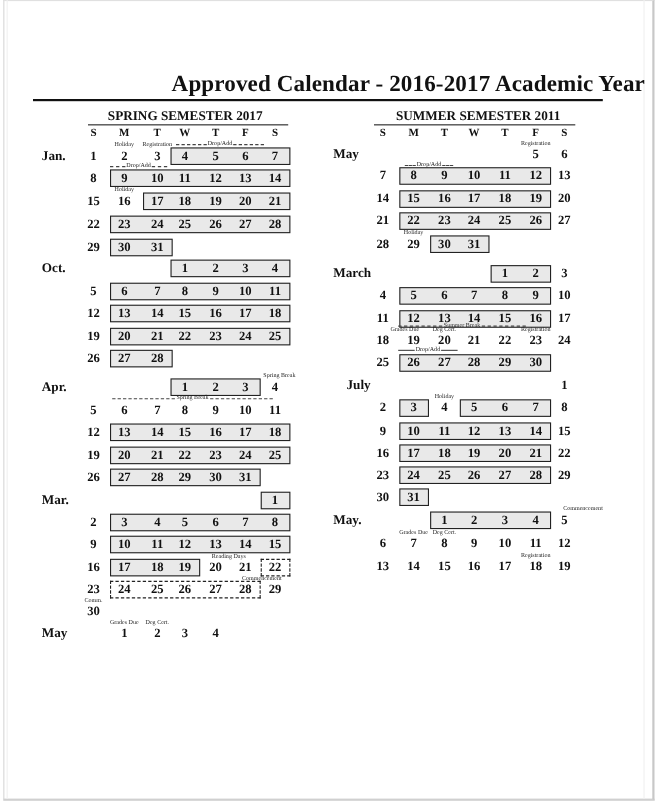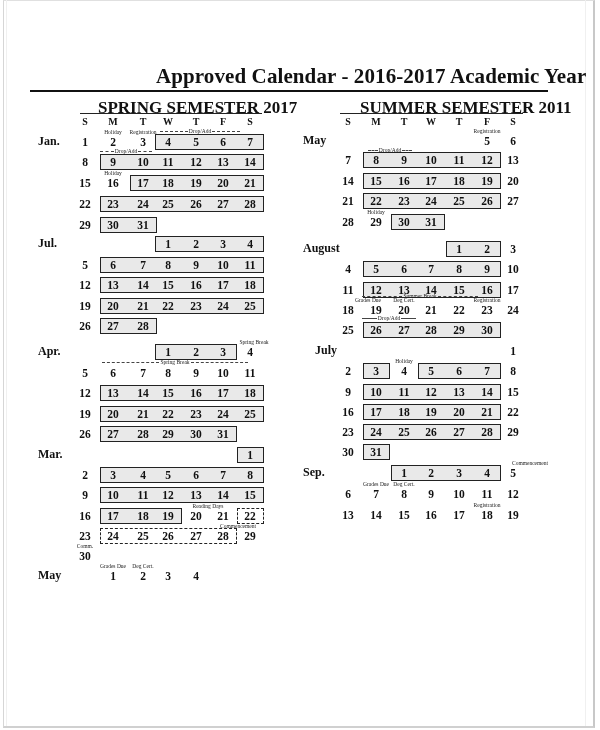--- a/index.html
+++ b/index.html
@@ -7,21 +7,21 @@
          font-family: "Liberation Serif", "DejaVu Serif", serif; color: #111; }
   .page-frame { position: absolute; left: 3px; top: 0; width: 592px; height: 728px;
                 border-left: 1px solid #d6d6d6; border-right: 2px solid #c8c8c8;
                 border-bottom: 2px solid #d0d0d0; border-top: 1px solid #e0e0e0; box-sizing: border-box; }
   .page-frame-inner { position: absolute; left: 6px; top: 0; width: 580px; height: 726px;
                 border-left: 1px solid #f0f0f0; border-right: 1px solid #f0f0f0; box-sizing: border-box; }
   .title { position: absolute; left: 156px; top: 64px; font-size: 21px; font-weight: bold;
            letter-spacing: 0.1px; white-space: nowrap; }
   .title-rule { position: absolute; left: 30px; top: 90px; width: 518px; height: 0;
                 border-top: 2px solid #111; }
-  .sem-title { position: absolute; font-size: 17px; font-weight: bold; white-space: nowrap; }
+  .sem-title { position: absolute; font-size: 12px; font-weight: bold; white-space: nowrap; }
   .sem-rule { position: absolute; height: 0; border-top: 1.5px solid #222; }
   .dow { position: absolute; font-size: 10px; font-weight: bold; width: 20px; text-align: center; transform: translateX(-50%); }
   .month { position: absolute; font-size: 12px; font-weight: bold; white-space: nowrap; }
   .day { position: absolute; font-size: 11.5px; font-weight: bold; width: 24px; text-align: center;
          transform: translateX(-50%); line-height: 14px; }
   .box { position: absolute; height: 16px; box-sizing: border-box; border: 1.6px solid #222;
          background: #e9e9e9; }
   .box.dashed { border: 1.6px dashed #222; background: transparent; }
   .note { position: absolute; font-size: 5.5px; white-space: nowrap; color: #222; transform: translateX(-50%); line-height: 6px; }
   .dashnote { position: absolute; height: 6px; font-size: 5.5px; line-height: 6px; color: #222;
@@ -48,21 +48,21 @@
 
 <div class="layer" id="spring-layer">
     <div class="dow" style="left: 85px; top: 116px;">S</div>
     <div class="dow" style="left: 113px; top: 116px;">M</div>
     <div class="dow" style="left: 143px; top: 116px;">T</div>
     <div class="dow" style="left: 168px; top: 116px;">W</div>
     <div class="dow" style="left: 196px; top: 116px;">T</div>
     <div class="dow" style="left: 223px; top: 116px;">F</div>
     <div class="dow" style="left: 250px; top: 116px;">S</div>
     <div class="month" style="left: 38px; top: 134px;">Jan.</div>
-    <div class="month" style="left: 38px; top: 236px;">Jul.</div>
+    <div class="month" style="left: 38px; top: 236px;">Oct.</div>
     <div class="month" style="left: 38px; top: 344px;">Apr.</div>
     <div class="month" style="left: 38px; top: 447px;">Mar.</div>
     <div class="month" style="left: 38px; top: 568px;">May</div>
     <div class="box" style="left: 154.5px; top: 134px; width: 109px;"></div>
     <div class="day" style="left: 85px; top: 135px;">1</div>
     <div class="day" style="left: 113px; top: 135px;">2</div>
     <div class="day" style="left: 143px; top: 135px;">3</div>
     <div class="day" style="left: 168px; top: 135px;">4</div>
     <div class="day" style="left: 196px; top: 135px;">5</div>
     <div class="day" style="left: 223px; top: 135px;">6</div>
@@ -230,23 +230,23 @@
   </div>
 <div class="layer" id="summer-layer">
     <div class="dow" style="left: 348px; top: 116px;">S</div>
     <div class="dow" style="left: 376px; top: 116px;">M</div>
     <div class="dow" style="left: 404px; top: 116px;">T</div>
     <div class="dow" style="left: 431px; top: 116px;">W</div>
     <div class="dow" style="left: 459px; top: 116px;">T</div>
     <div class="dow" style="left: 487px; top: 116px;">F</div>
     <div class="dow" style="left: 513px; top: 116px;">S</div>
     <div class="month" style="left: 303px; top: 133px;">May</div>
-    <div class="month" style="left: 303px; top: 241px;">August</div>
+    <div class="month" style="left: 303px; top: 241px;">March</div>
     <div class="month" style="left: 315px; top: 343px;">July</div>
-    <div class="month" style="left: 303px; top: 465px;">Sep.</div>
+    <div class="month" style="left: 303px; top: 465px;">May.</div>
     <div class="day" style="left: 487px; top: 134px;">5</div>
     <div class="day" style="left: 513px; top: 134px;">6</div>
     <div class="box" style="left: 362.5px; top: 152px; width: 138px;"></div>
     <div class="day" style="left: 348px; top: 153px;">7</div>
     <div class="day" style="left: 376px; top: 153px;">8</div>
     <div class="day" style="left: 404px; top: 153px;">9</div>
     <div class="day" style="left: 431px; top: 153px;">10</div>
     <div class="day" style="left: 459px; top: 153px;">11</div>
     <div class="day" style="left: 487px; top: 153px;">12</div>
     <div class="day" style="left: 513px; top: 153px;">13</div>

